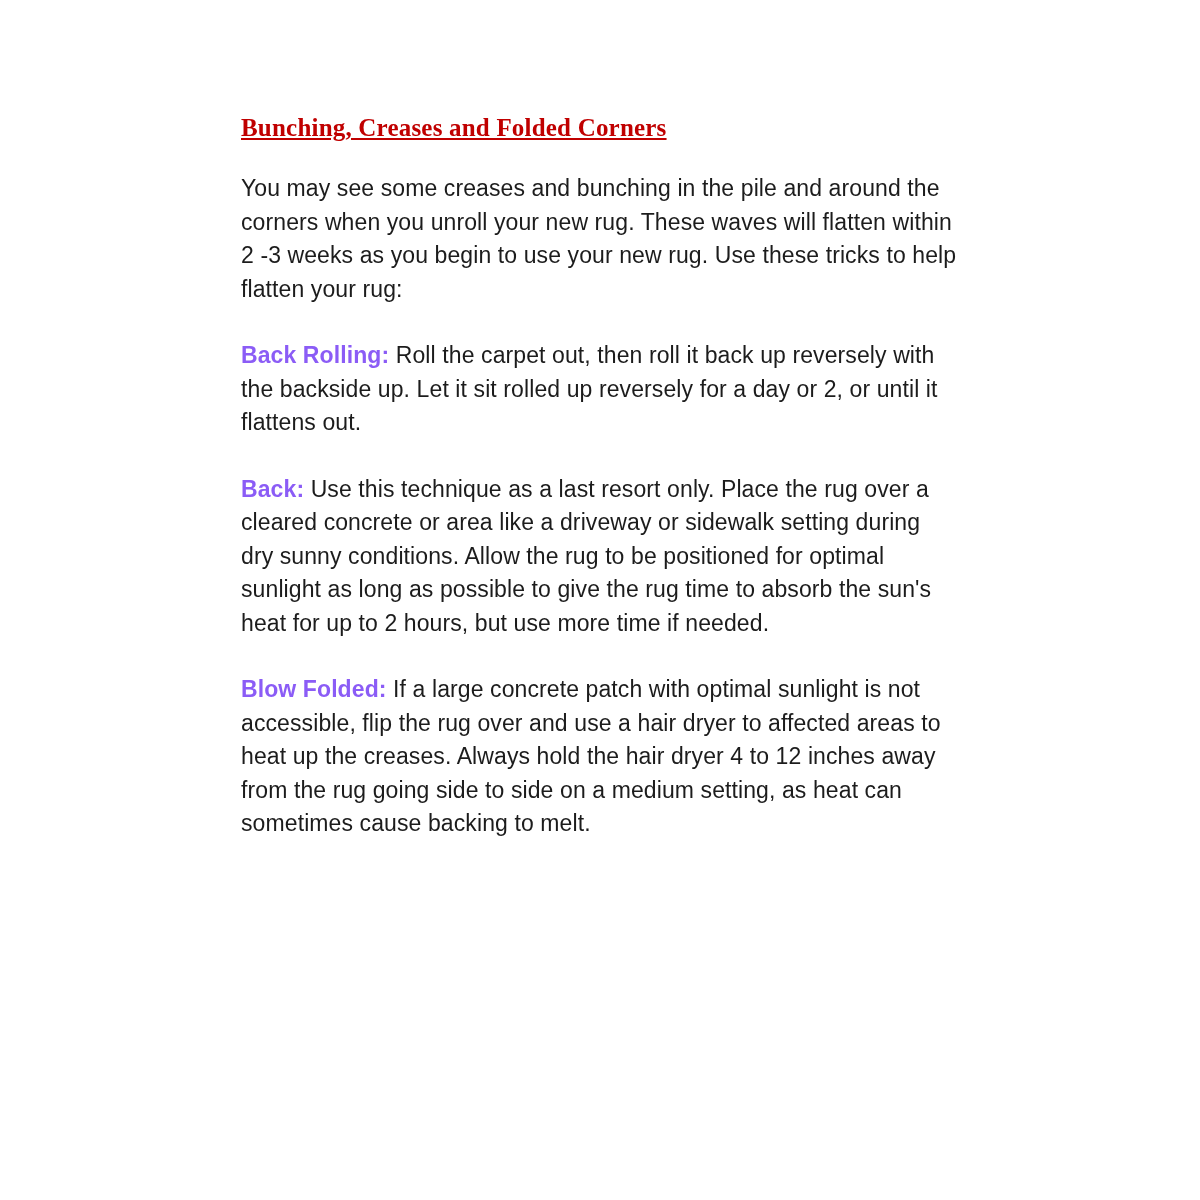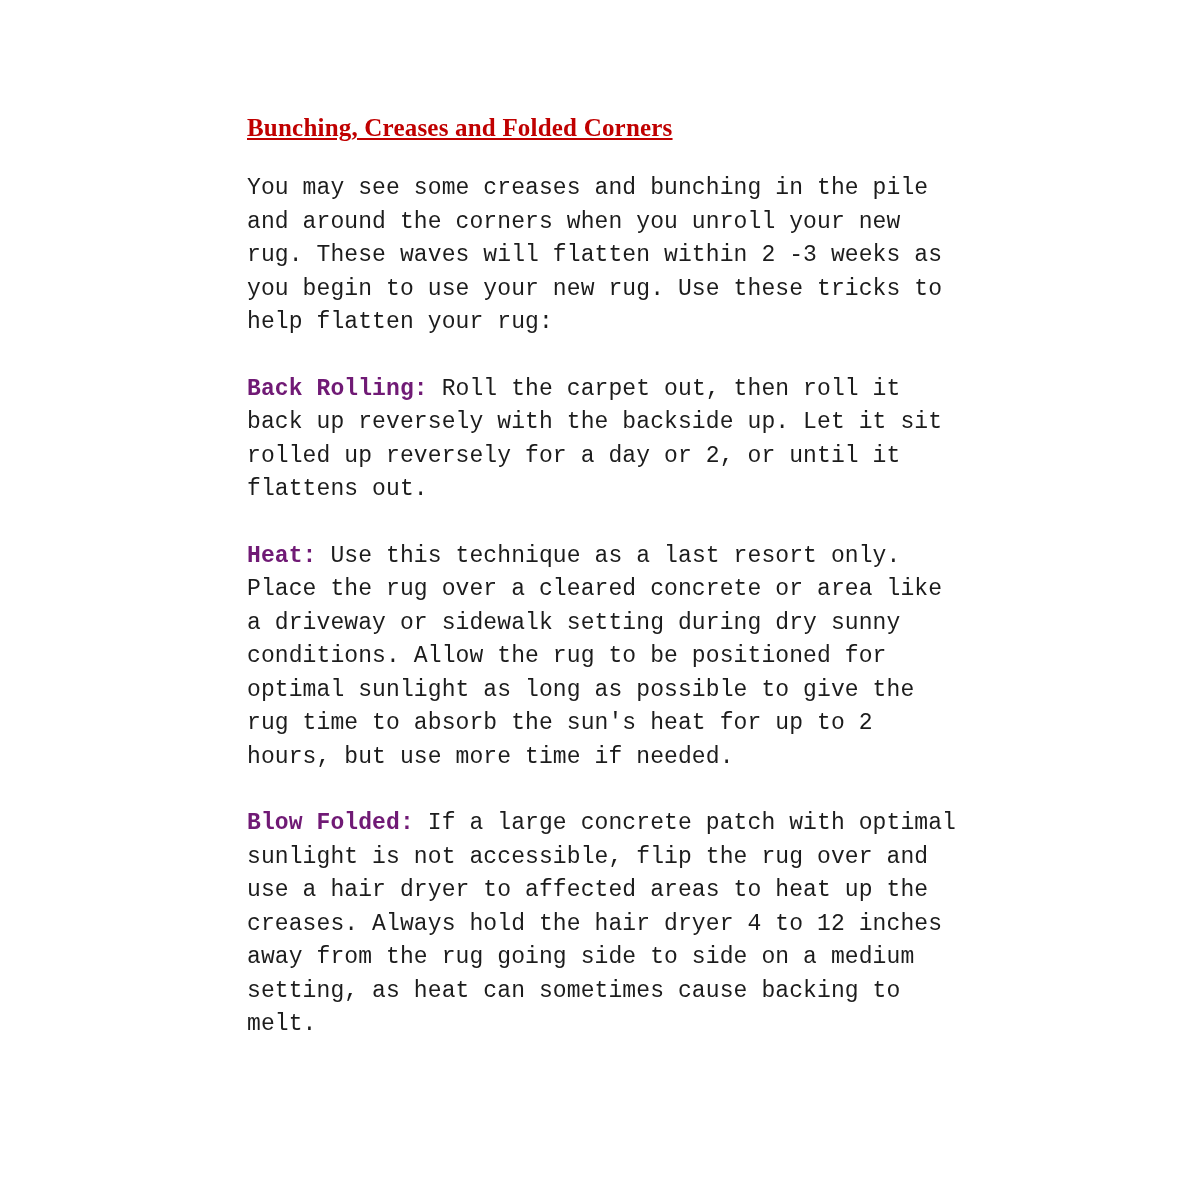--- a/index.html
+++ b/index.html
@@ -9,58 +9,58 @@
   }
   .page {
     position: relative;
     width: 1200px;
     height: 1200px;
     background: #ffffff;
     overflow: hidden;
   }
   .content {
     position: absolute;
-    left: 247px;
+    left: 241px;
     top: 112px;
     width: 716px;
   }
   h1.doc-title {
     margin: 0 0 29px 0;
     font-family: "Liberation Serif", serif;
     font-weight: bold;
     font-size: 25px;
     line-height: 31px;
     color: #c00000;
     text-decoration: underline;
     letter-spacing: 0.2px;
   }
   p.doc-para {
     margin: 0 0 33px 0;
-    font-family: Liberation Mono, monospace;
+    font-family: Liberation Sans, sans-serif;
     font-size: 23px;
     line-height: 33.5px;
     color: #1c1c1c;
     letter-spacing: 0.1px;
   }
   p.doc-para b.sec-label {
     font-weight: bold;
-    color: #701a75;
+    color: #8b5cf6;
   }
 </style>
 </head>
 <body>
 
 <div class="page">
   <div class="content">
 
     <h1 class="doc-title">Bunching, Creases and Folded Corners</h1>
 
     <p class="doc-para">You may see some creases and bunching in the pile and around the corners when you unroll your new rug. These waves will flatten within 2 -3 weeks as you begin to use your new rug. Use these tricks to help flatten your rug:</p>
 
     <p class="doc-para"><b class="sec-label">Back Rolling:</b> <span>Roll the carpet out, then roll it back up reversely with the backside up. Let it sit rolled up reversely for a day or 2, or until it flattens out.</span></p>
 
 
-    <p class="doc-para"><b class="sec-label">Heat:</b> <span>Use this technique as a last resort only. Place the rug over a cleared concrete or area like a driveway or sidewalk setting during dry sunny conditions. Allow the rug to be positioned for optimal sunlight as long as possible to give the rug time to absorb the sun's heat for up to 2 hours, but use more time if needed.</span></p>
+    <p class="doc-para"><b class="sec-label">Back:</b> <span>Use this technique as a last resort only. Place the rug over a cleared concrete or area like a driveway or sidewalk setting during dry sunny conditions. Allow the rug to be positioned for optimal sunlight as long as possible to give the rug time to absorb the sun's heat for up to 2 hours, but use more time if needed.</span></p>
 
     <p class="doc-para"><b class="sec-label">Blow Folded:</b> <span>If a large concrete patch with optimal sunlight is not accessible, flip the rug over and use a hair dryer to affected areas to heat up the creases. Always hold the hair dryer 4 to 12 inches away from the rug going side to side on a medium setting, as heat can sometimes cause backing to melt.</span></p>
 
   </div>
 </div>
 
 </body></html>

